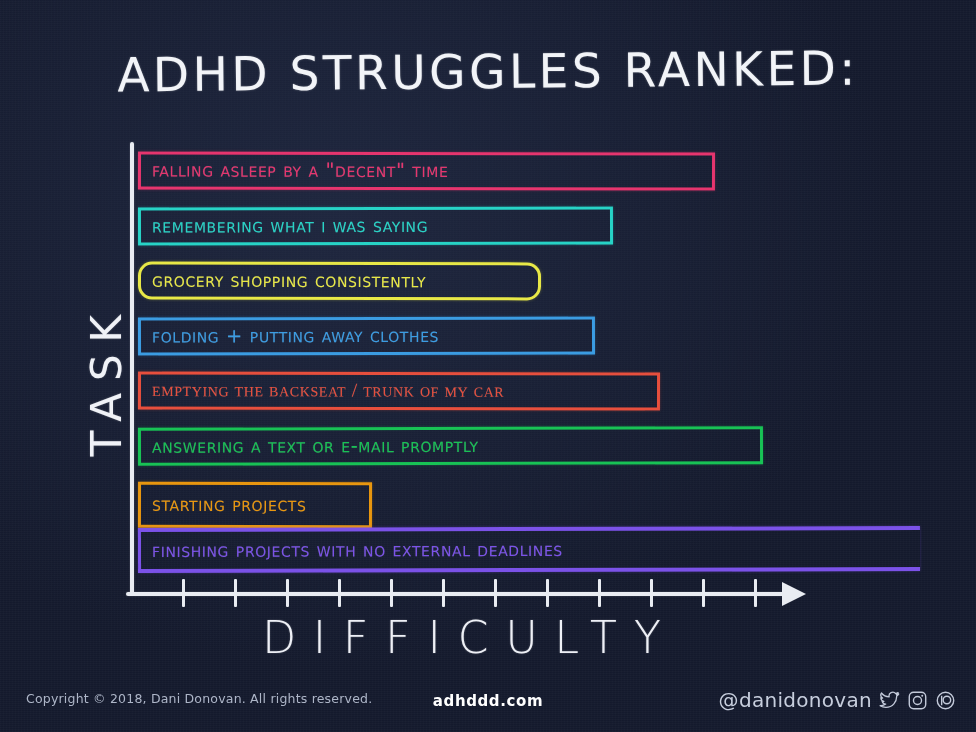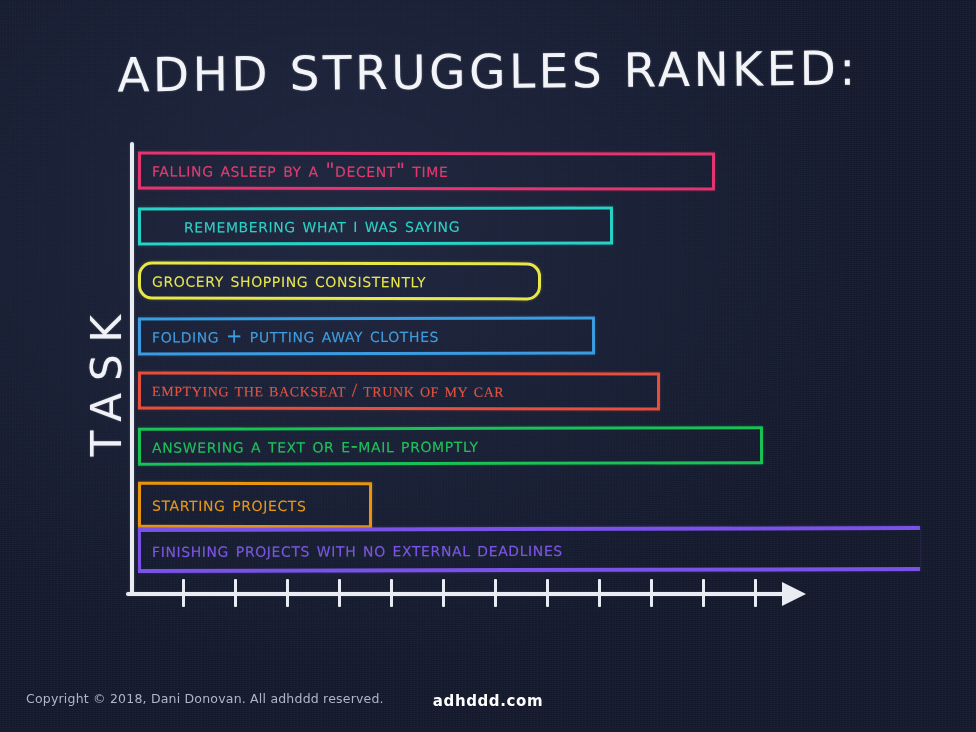--- a/index.html
+++ b/index.html
@@ -210,27 +210,28 @@
       <div class="xtick" style="left: 442px;"></div>
       <div class="xtick" style="left: 494px;"></div>
       <div class="xtick" style="left: 546px;"></div>
       <div class="xtick" style="left: 598px;"></div>
       <div class="xtick" style="left: 650px;"></div>
       <div class="xtick" style="left: 702px;"></div>
       <div class="xtick" style="left: 754px;"></div>
     </div>
 
   <div id="y-label">TASK</div>
+  <div id="x-label">DIFFICULTY</div>
 
   <div id="bars">
       <div class="bar" style="top: 152px; height: 38px; width: 577px; border-color: rgb(230, 53, 110); box-shadow: rgba(230, 53, 110, 0.333) 0px 0px 3px; transform: rotate(0.12deg);">
         <span class="bar-label" style="color: rgb(230, 53, 110);">FALLING ASLEEP BY A "DECENT" TIME</span>
       </div>
       <div class="bar" style="top: 207px; height: 38px; width: 475px; border-color: rgb(39, 211, 198); box-shadow: rgba(39, 211, 198, 0.333) 0px 0px 3px; transform: rotate(-0.14deg);">
-        <span class="bar-label" style="color: rgb(39, 211, 198); margin-left: 32px;">REMEMBERING WHAT I WAS SAYING</span>
+        <span class="bar-label" style="color: rgb(39, 211, 198);">REMEMBERING WHAT I WAS SAYING</span>
       </div>
       <div class="bar" style="top: 262px; height: 38px; width: 403px; border-color: rgb(232, 232, 71); box-shadow: rgba(232, 232, 71, 0.333) 0px 0px 3px; transform: rotate(0.12deg); border-radius: 14px;">
         <span class="bar-label" style="color: rgb(232, 232, 71);">GROCERY SHOPPING CONSISTENTLY</span>
       </div>
       <div class="bar" style="top: 317px; height: 38px; width: 457px; border-color: rgb(59, 156, 226); box-shadow: rgba(59, 156, 226, 0.333) 0px 0px 3px; transform: rotate(-0.14deg);">
         <span class="bar-label" style="color: rgb(59, 156, 226);">FOLDING + PUTTING AWAY CLOTHES</span>
       </div>
       <div class="bar" style="top: 372px; height: 38px; width: 522px; border-color: rgb(231, 79, 61); box-shadow: rgba(231, 79, 61, 0.333) 0px 0px 3px; transform: rotate(0.12deg);">
         <span class="bar-label" style="color: rgb(231, 79, 61); font-family: Liberation Serif, serif;">EMPTYING THE BACKSEAT / TRUNK OF MY CAR</span>
       </div>
@@ -238,17 +239,39 @@
         <span class="bar-label" style="color: rgb(24, 194, 85); text-align: center;">ANSWERING A TEXT OR E-MAIL PROMPTLY</span>
       </div>
       <div class="bar" style="top: 482px; height: 46px; width: 234px; border-color: rgb(232, 150, 15); box-shadow: rgba(232, 150, 15, 0.333) 0px 0px 3px; transform: rotate(0.12deg);">
         <span class="bar-label" style="color: rgb(232, 150, 15);">STARTING PROJECTS</span>
       </div>
       <div class="bar open" style="top: 527px; height: 45px; width: 782px; border-color: rgb(123, 82, 232); box-shadow: rgba(123, 82, 232, 0.333) 0px 0px 3px; transform: rotate(-0.14deg); border-top-width: 4px; border-bottom-width: 4px;">
         <span class="bar-label" style="color: rgb(123, 82, 232);">FINISHING PROJECTS WITH NO EXTERNAL DEADLINES</span>
       </div>
     </div>
 
-  <div id="footer-copyright">Copyright © 2018, Dani Donovan. All adhddd reserved.</div>
+  <div id="footer-copyright">Copyright © 2018, Dani Donovan. All rights reserved.</div>
   <div id="footer-site">adhddd.com</div>
 
+  <div id="footer-social">
+    <span id="footer-handle">@danidonovan</span>
+    <span class="social-icon">
+      <svg viewBox="0 0 24 24" width="21" height="21" fill="none" stroke="#c3cada" stroke-width="1.5" stroke-linejoin="round">
+        <path d="M22.5 4.6c-.8.4-1.6.6-2.5.7.9-.6 1.5-1.4 1.8-2.4-.8.5-1.8.9-2.8 1.1a4.3 4.3 0 0 0-7.4 3.9C8.1 7.7 4.9 6 2.8 3.4a4.3 4.3 0 0 0 1.3 5.8c-.7 0-1.4-.2-2-.5 0 2.1 1.5 3.9 3.5 4.3-.6.2-1.3.2-2 .1.6 1.8 2.2 3 4.1 3a8.7 8.7 0 0 1-6.4 1.8 12.2 12.2 0 0 0 6.6 1.9c7.9 0 12.3-6.6 12.3-12.3v-.6c.8-.6 1.6-1.4 2.3-2.3z"></path>
+      </svg>
+    </span>
+    <span class="social-icon">
+      <svg viewBox="0 0 24 24" width="21" height="21" fill="none" stroke="#c3cada" stroke-width="1.6">
+        <rect x="2.6" y="2.6" width="18.8" height="18.8" rx="5"></rect>
+        <circle cx="12" cy="12" r="4.6"></circle>
+        <circle cx="17.4" cy="6.6" r="1.1" fill="#c3cada" stroke="none"></circle>
+      </svg>
+    </span>
+    <span class="social-icon">
+      <svg viewBox="0 0 24 24" width="21" height="21" fill="none" stroke="#c3cada" stroke-width="1.6">
+        <circle cx="12" cy="12" r="9.4"></circle>
+        <circle cx="13.6" cy="11.4" r="4.3"></circle>
+        <path d="M7.6 6.6v10.8"></path>
+      </svg>
+    </span>
+  </div>
 
 </div>
 
 </body></html>

